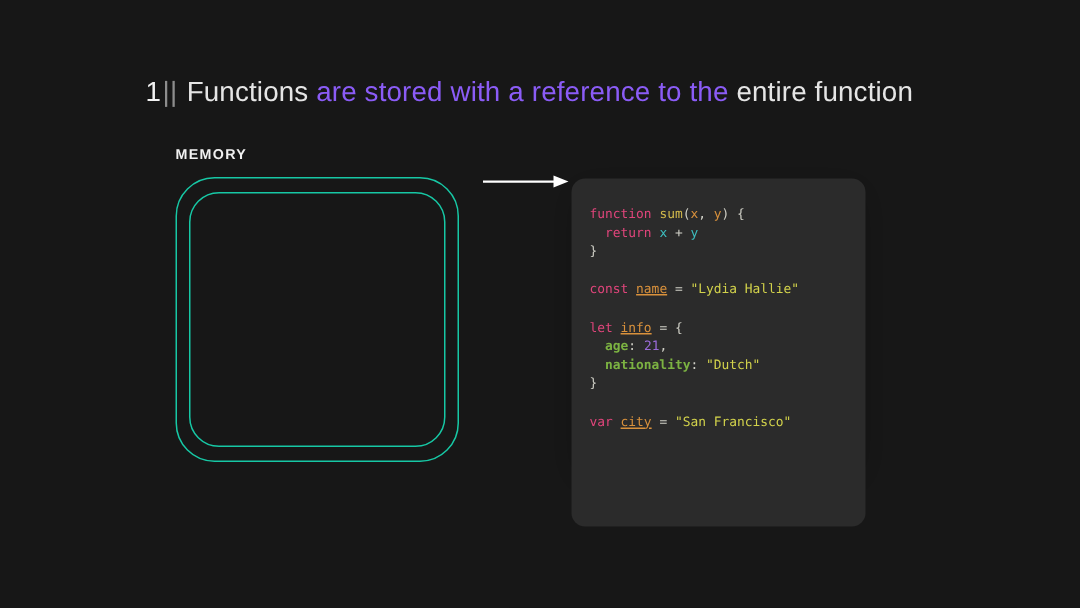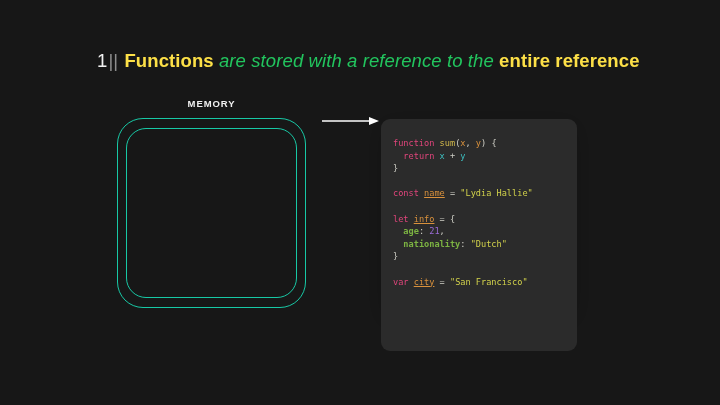--- a/index.html
+++ b/index.html
@@ -24,30 +24,29 @@
     top: 48px;
     width: 560px;
     font-size: 18.5px;
     line-height: 26px;
     letter-spacing: 0.1px;
     white-space: nowrap;
     color: #e8e8e8;
   }
   .title .num      { color: #f2f2f2; }
   .title .bars     { color: #8d8d8d; padding: 0 1px; }
-  .title .accent   { color: #fde047; font-weight: bold; }
-  .title .plain    { color: #22c55e; font-style: italic; }
+  .title .accent   { color: #e5e5e5; }
+  .title .plain    { color: #8b5cf6; }
 
   
   .mem-label {
     position: absolute;
     left: 117px;
     top: 98px;
     width: 189px;
-    text-align: center;
     font-size: 9.5px;
     font-weight: bold;
     letter-spacing: 0.9px;
     color: #f0f0f0;
   }
   .mem-box-outer {
     position: absolute;
     left: 117px;
     top: 118px;
     width: 189px;
@@ -120,21 +119,21 @@
   .tok-ident  { color: #3dbfc0; }
   .tok-punc   { color: #cfcfc6; }
   .tok-op     { color: #cfcfc6; }
 </style>
 </head>
 <body>
 
 <div id="slide">
 
   <div class="title">
-    <span class="num">1</span><span class="bars">||</span> <span class="accent">Functions</span><span class="plain"> are stored with a reference to the </span><span class="accent">entire reference</span>
+    <span class="num">1</span><span class="bars">||</span> <span class="accent">Functions</span><span class="plain"> are stored with a reference to the </span><span class="accent">entire function</span>
   </div>
 
   <div class="mem-label">MEMORY</div>
   <div class="mem-box-outer"></div>
   <div class="mem-box-inner"></div>
 
   <svg class="arrow" viewBox="0 0 58 18" xmlns="http://www.w3.org/2000/svg">
     <line x1="0" y1="9" x2="49" y2="9" stroke="#ffffff" stroke-width="1.5"></line>
     <polygon points="47,5 57,9 47,13" fill="#ffffff"></polygon>
   </svg>

